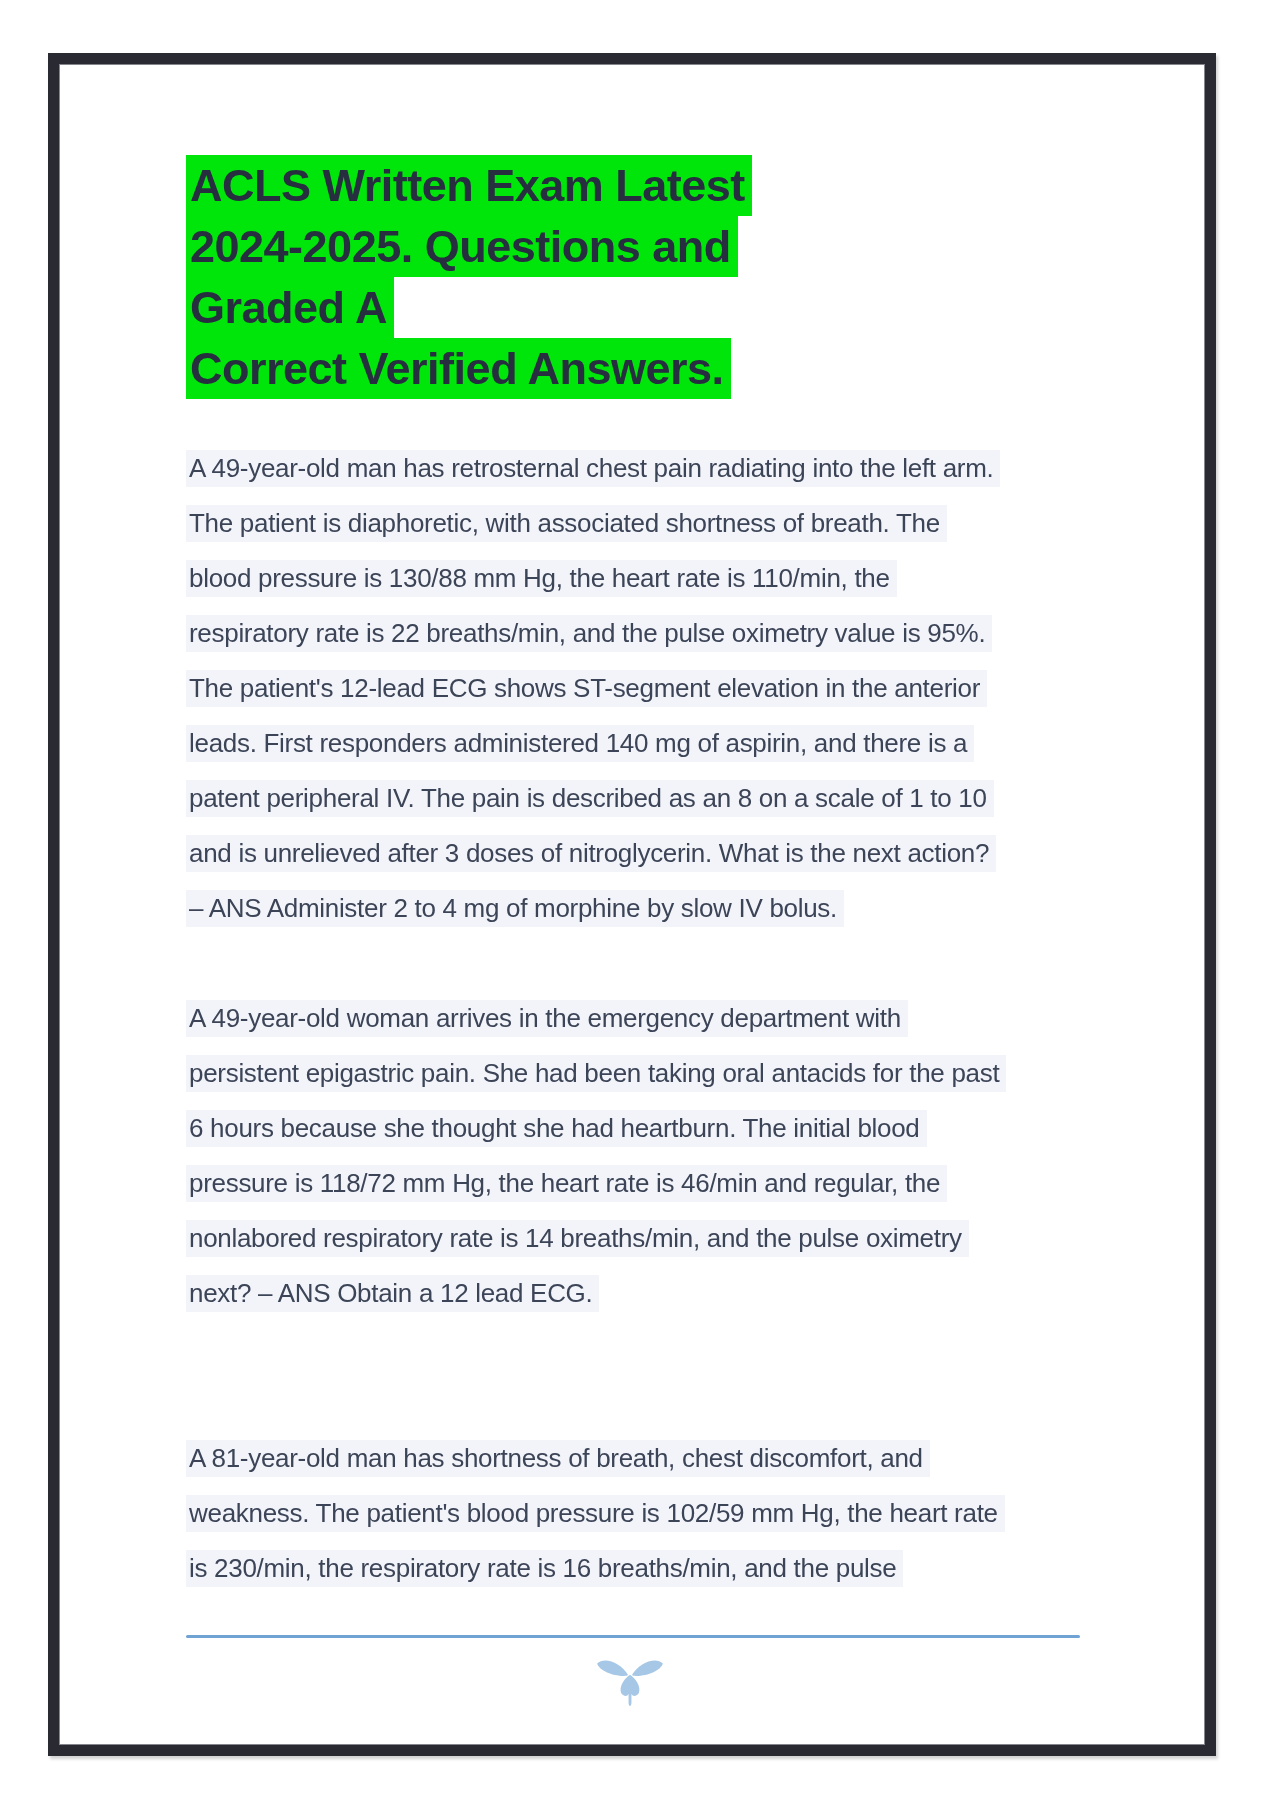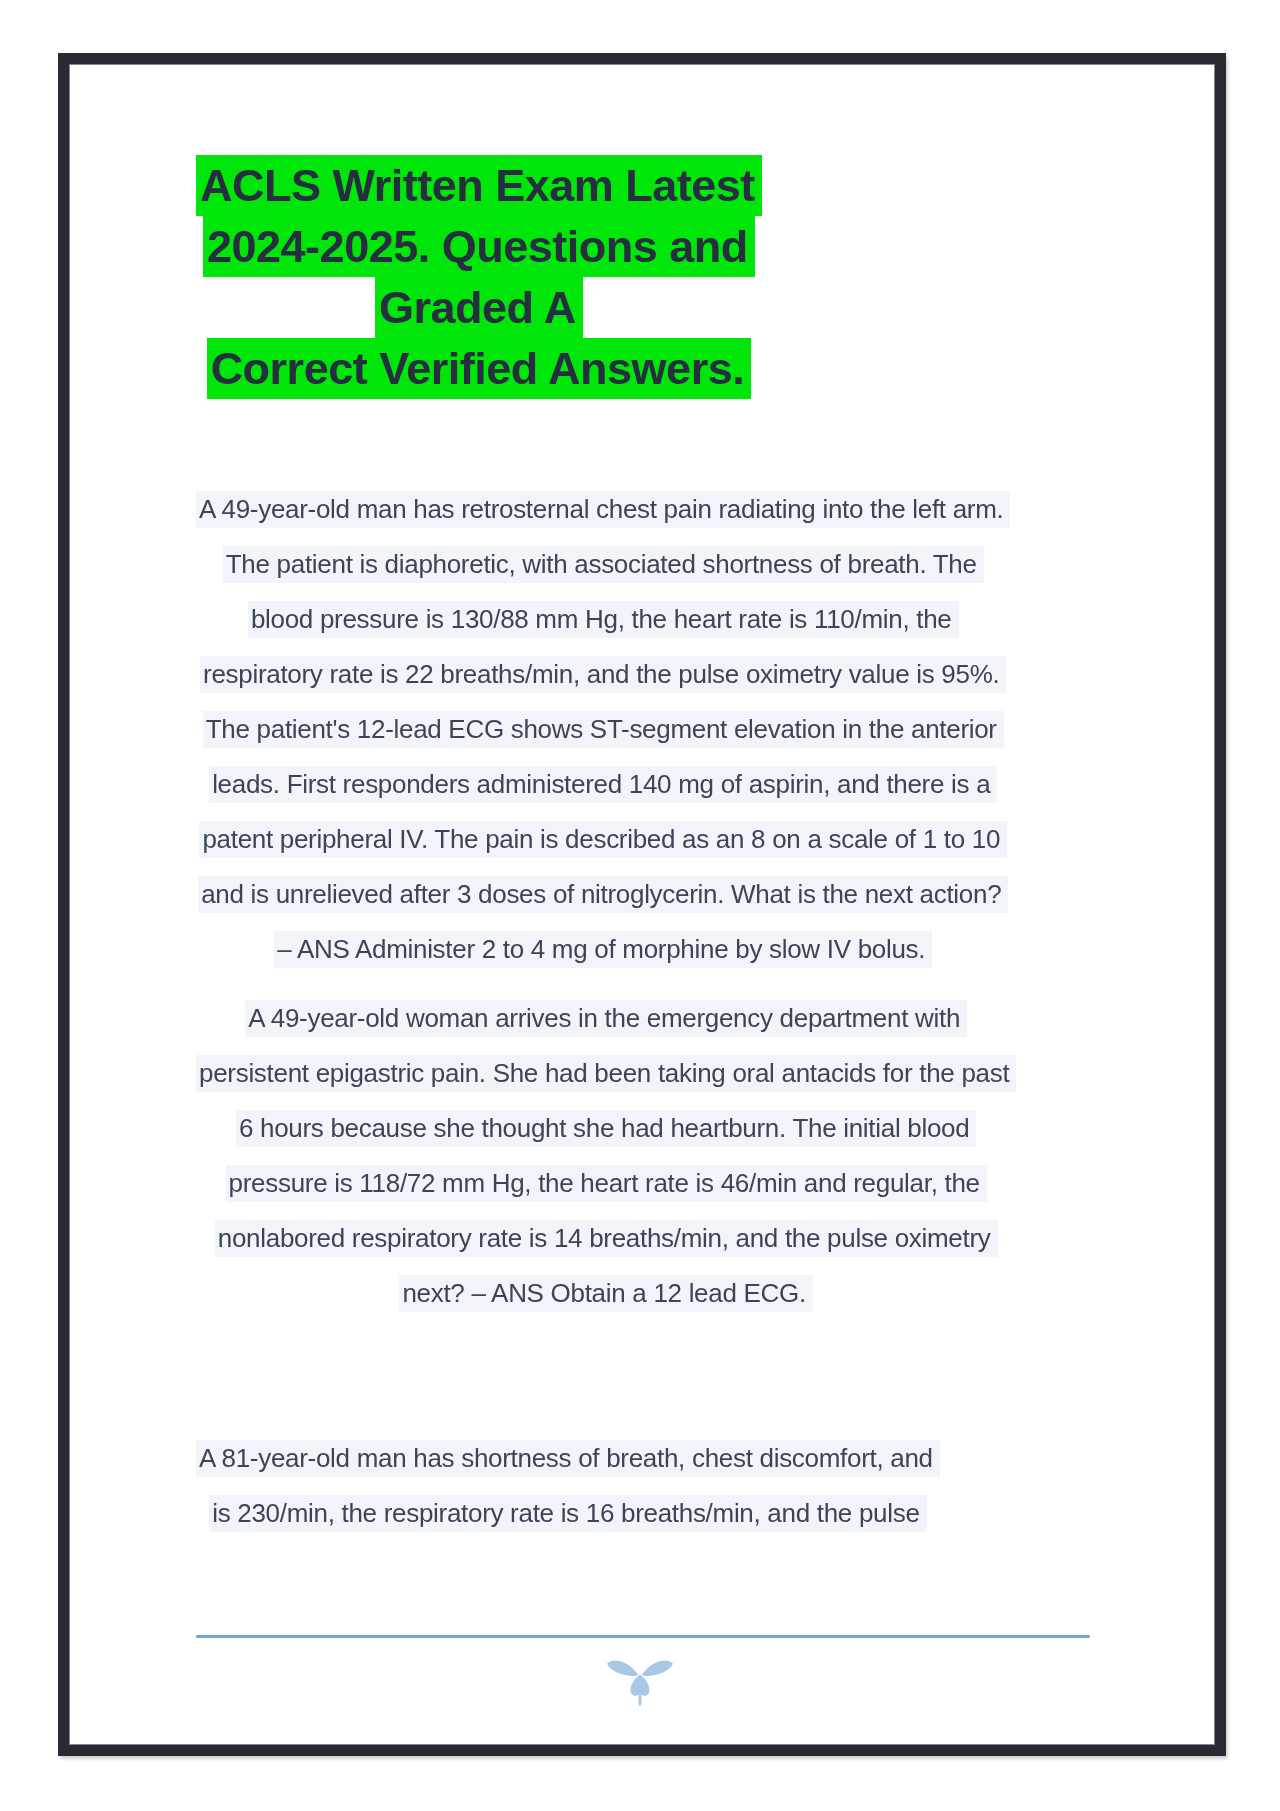--- a/index.html
+++ b/index.html
@@ -1,25 +1,24 @@
 <!DOCTYPE html>
 <html style="--green_highlight: #00e60a; --title_text: #262e3f; --body_text: #3c4457; --body_highlight: #f2f4f9; --divider_blue: #6fa3d3; --logo_blue: #a6c7e6; --frame_dark: #2a2a33;"><head>
 <meta charset="utf-8">
 <style>
   html,body{margin:0;padding:0;}
   body{
     width:1280px;height:1811px;background:#ffffff;position:relative;
     font-family:"Liberation Sans",sans-serif;
   }
   .page-frame{
-    position:absolute;left:58px;top:53px;width:1146px;height:1681px;
+    position:absolute;left:48px;top:53px;width:1146px;height:1681px;
     border:11px solid var(--frame_dark,#2a2a33);
     background:#ffffff;
     box-shadow:2px 3px 3px rgba(0,0,0,0.18), inset 0 0 0 1px #85858d;
-    text-align:center;
   }
   .page-inner{position:relative;width:100%;height:100%;}
   .title-block{
     position:absolute;left:127px;top:91px;
     font-size:45px;font-weight:bold;letter-spacing:-0.5px;
     color:var(--title_text,#262e3f);
   }
   .title-block .line-row{height:61px;white-space:nowrap;}
   .hl-title{
     display:inline-block;line-height:61px;padding:0 7px 0 4px;
@@ -28,21 +27,21 @@
   .paragraph{
     position:absolute;left:127px;
     font-size:26px;letter-spacing:-0.3px;
     color:var(--body_text,#3c4457);
   }
   .paragraph .line-row{height:55px;white-space:nowrap;}
   .hl-body{
     display:inline-block;line-height:37px;padding:0 7px 0 3px;
     background:var(--body_highlight,#f2f4f9);
   }
-  .para-1{top:386px;margin-top:41px;}
+  .para-1{top:386px;}
   .para-2{top:936px;}
   .para-3{top:1376px;}
   .footer-divider{
     position:absolute;left:127px;top:1571px;width:894px;height:3px;
     background:var(--divider_blue,#6fa3d3);
     border-radius:2px;
   }
   .logo-wrap{
     position:absolute;left:534px;top:1591px;width:74px;height:54px;
   }
@@ -77,20 +76,21 @@
         <div class="line-row"><span class="hl-body">A 49-year-old woman arrives in the emergency department with</span></div>
         <div class="line-row"><span class="hl-body">persistent epigastric pain. She had been taking oral antacids for the past</span></div>
         <div class="line-row"><span class="hl-body">6 hours because she thought she had heartburn. The initial blood</span></div>
         <div class="line-row"><span class="hl-body">pressure is 118/72 mm Hg, the heart rate is 46/min and regular, the</span></div>
         <div class="line-row"><span class="hl-body">nonlabored respiratory rate is 14 breaths/min, and the pulse oximetry</span></div>
         <div class="line-row"><span class="hl-body">next? – ANS Obtain a 12 lead ECG.</span></div>
       </div>
 
     <div class="paragraph para-3">
         <div class="line-row"><span class="hl-body">A 81-year-old man has shortness of breath, chest discomfort, and</span></div>
+        <div class="line-row"><span class="hl-body">weakness. The patient's blood pressure is 102/59 mm Hg, the heart rate</span></div>
         <div class="line-row"><span class="hl-body">is 230/min, the respiratory rate is 16 breaths/min, and the pulse</span></div>
       </div>
 
     <div class="footer-divider"></div>
 
     <div class="logo-wrap">
       <svg viewBox="0 0 72 52" xmlns="http://www.w3.org/2000/svg">
         <g fill="var(--logo_blue,#a6c7e6)">
           <path d="M34 19 C27 7, 11 1, 4 8 C6 15, 20 21, 33 20 Z"></path>
           <path d="M38 19 C45 7, 61 1, 68 8 C66 15, 52 21, 39 20 Z"></path>

